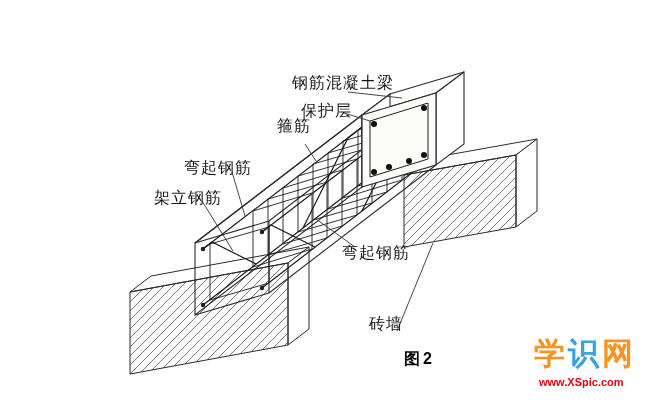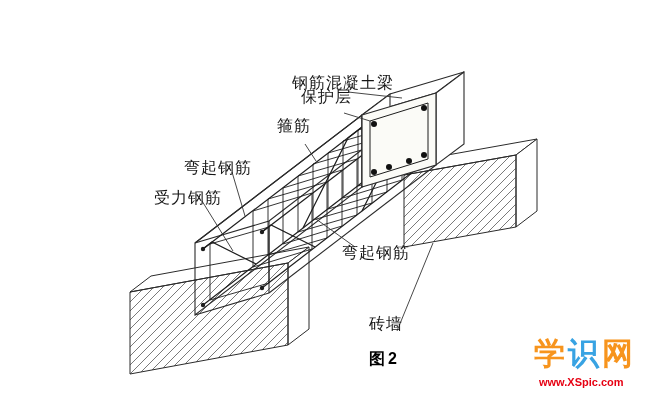--- a/index.html
+++ b/index.html
@@ -7,21 +7,21 @@
     position:relative;width:668px;height:407px;background:#ffffff;overflow:hidden;
     font-family:"Liberation Sans","DejaVu Sans",sans-serif;
   }
   #drawing{position:absolute;left:0;top:0;}
   .dlabel{
     position:absolute;white-space:nowrap;color:#161616;font-size:16px;
     letter-spacing:1px;line-height:1;
   }
   .caption{
     position:absolute;white-space:nowrap;color:#000;font-size:16px;font-weight:bold;
-    letter-spacing:3px;line-height:1;
+    letter-spacing:3px;line-height:1;margin-left:35px;
   }
   .wm{
     position:absolute;left:534px;top:338px;font-weight:bold;font-size:31px;
     letter-spacing:3px;line-height:1;white-space:nowrap;text-align:center;
   }
   .wm-url{
     position:absolute;left:539px;top:377px;font-weight:bold;font-size:11px;
     line-height:1;white-space:nowrap;
   }
 </style>
@@ -115,24 +115,24 @@
       <line x1="344" y1="113" x2="370" y2="121"></line>
       <line x1="305" y1="144" x2="316" y2="161"></line>
       <line x1="232" y1="172" x2="245" y2="216"></line>
       <line x1="202" y1="201" x2="233" y2="251"></line>
       <line x1="355" y1="247" x2="316" y2="219"></line>
       <line x1="397" y1="331" x2="433" y2="243"></line>
     </g>
   </svg>
 
   <div class="dlabel" style="left:292px;top:75px">钢筋混凝土梁</div>
-  <div class="dlabel" style="left:301px;top:89px">保护层</div>
+  <div class="dlabel" style="left:301px;top:103px">保护层</div>
   <div class="dlabel" style="left:277px;top:118px">箍筋</div>
   <div class="dlabel" style="left:184px;top:160px">弯起钢筋</div>
-  <div class="dlabel" style="left:154px;top:190px">受力钢筋</div>
+  <div class="dlabel" style="left:154px;top:190px">架立钢筋</div>
   <div class="dlabel" style="left:342px;top:245px">弯起钢筋</div>
   <div class="dlabel" style="left:369px;top:316px">砖墙</div>
 
   <div class="caption" style="left:369px;top:351px">图2</div>
 
   <div class="wm">
     <span style="color: rgb(247, 148, 29);">学</span><span style="color: rgb(56, 163, 227);">识</span><span style="color: rgb(247, 148, 29);">网</span>
   </div>
   <div class="wm-url" style="color: rgb(230, 0, 18);">www.XSpic.com</div>
 

